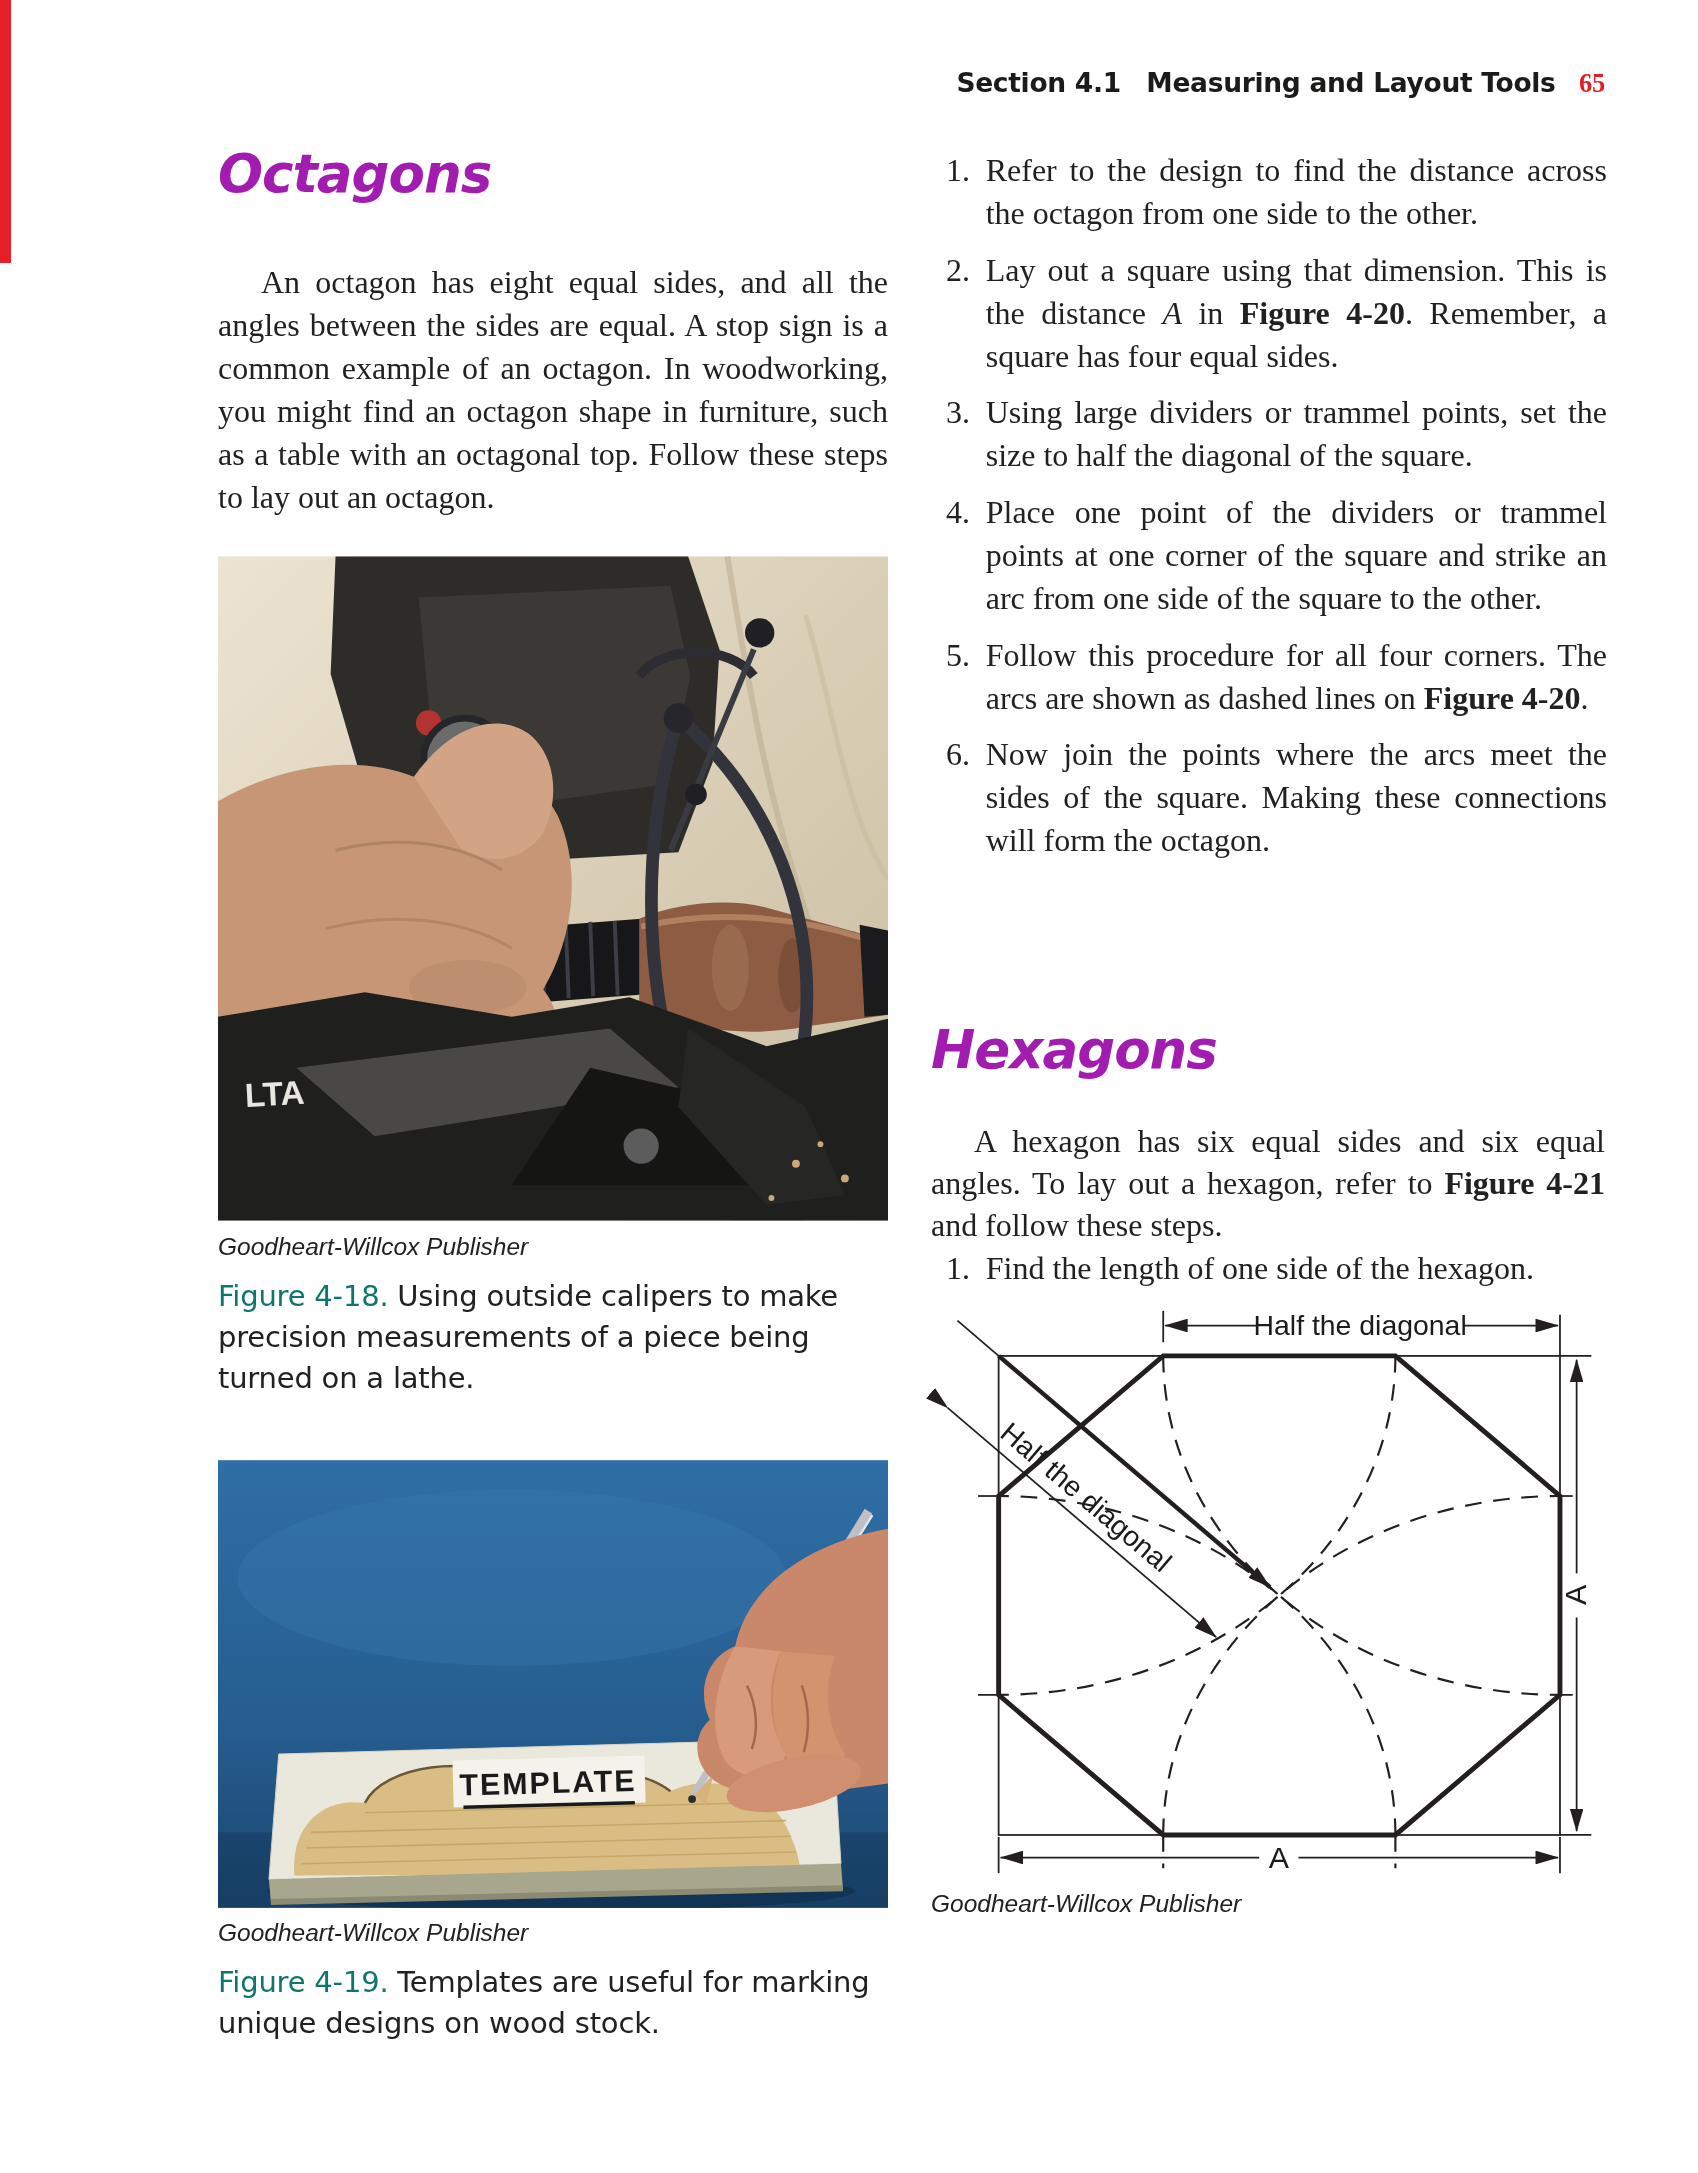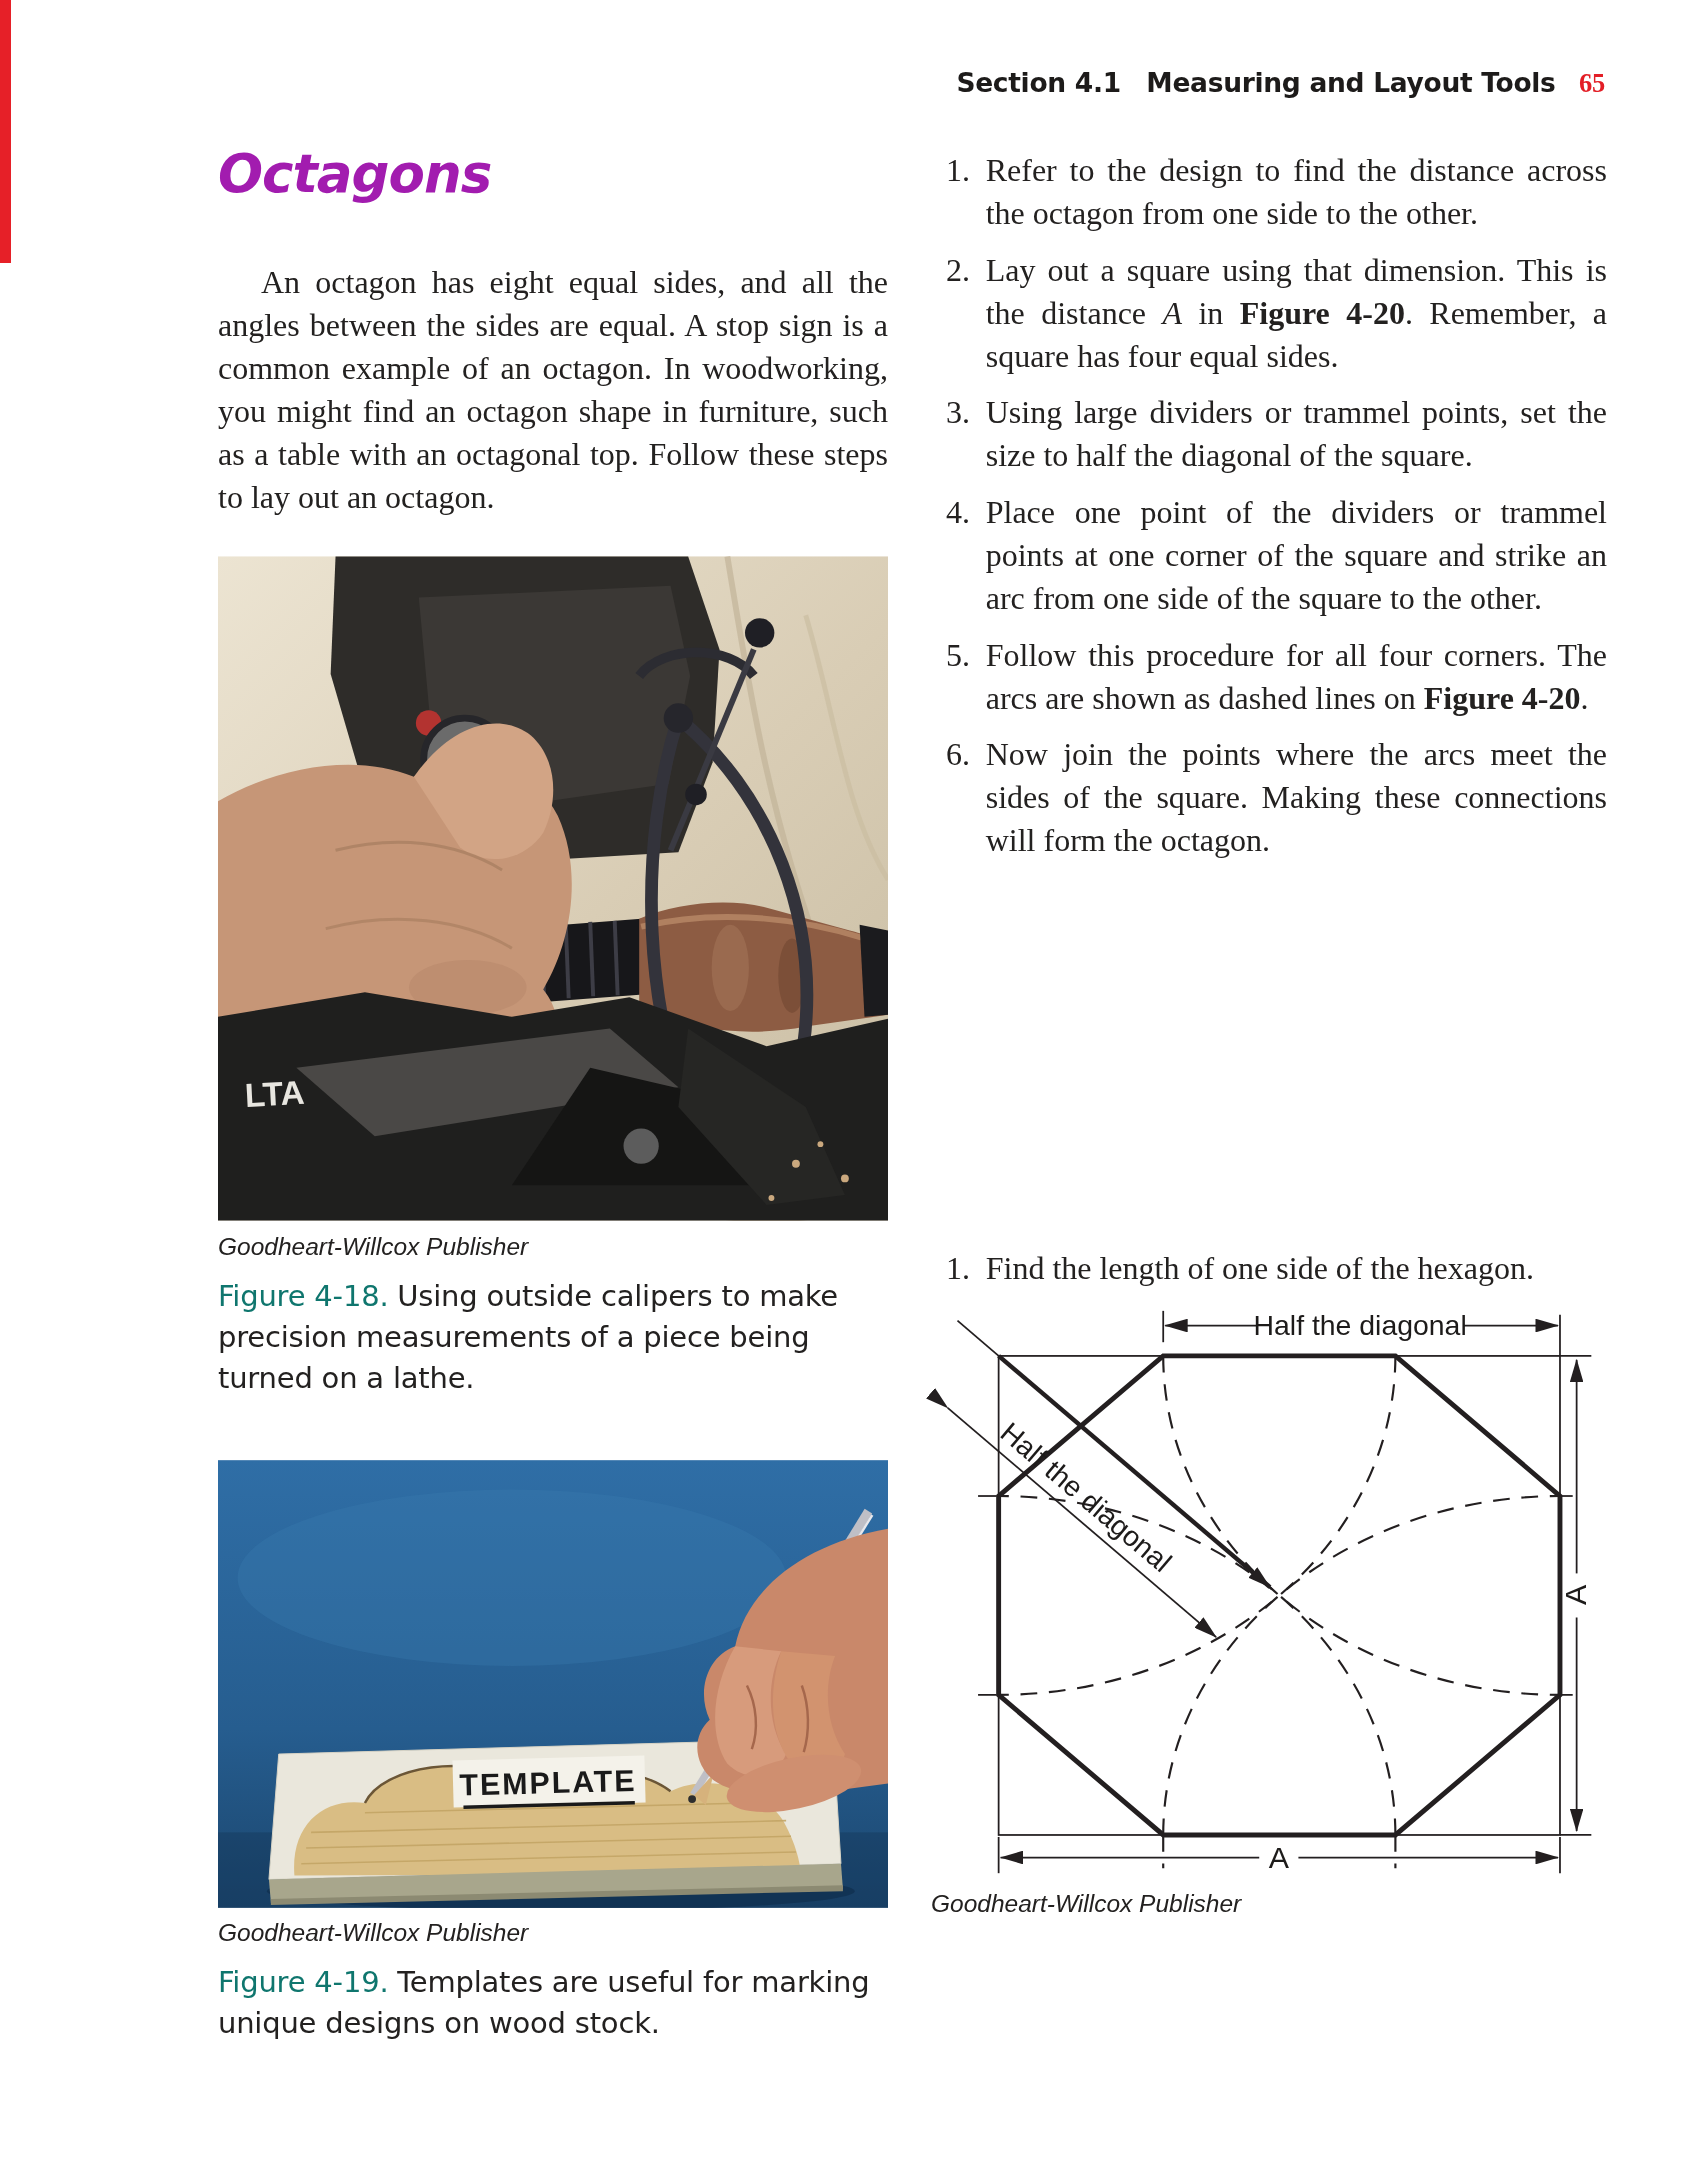--- a/index.html
+++ b/index.html
@@ -179,21 +179,23 @@
     <div class="step">
         <span class="num">5.</span>
         <span class="txt"><span>Follow this procedure for all four corners. The arcs are shown as dashed lines on </span><span style="font-weight: bold;">Figure 4-20</span><span>.</span></span>
       </div>
     <div class="step">
         <span class="num">6.</span>
         <span class="txt"><span>Now join the points where the arcs meet the sides of the square. Making these connections will form the octagon.</span></span>
       </div>
   </div>
 
-
+  <div class="h-teal" style="left:931px;top:1019px;">Hexagons</div>
+
+  <div class="bodypara indent" style="left:931px;top:1106px;width:674px;line-height:42px;"><span>A hexagon has six equal sides and six equal angles. To lay out a hexagon, refer to </span><span style="font-weight: bold;">Figure 4-21</span><span> and follow these steps.</span></div>
 
   <div class="steps" style="top:1247px;">
     <div class="step">
         <span class="num">1.</span>
         <span class="txt"><span>Find the length of one side of the hexagon.</span></span>
       </div>
   </div>
 
   <div class="diagram">
     <svg width="716" height="578" viewBox="930 1330 730 590">

